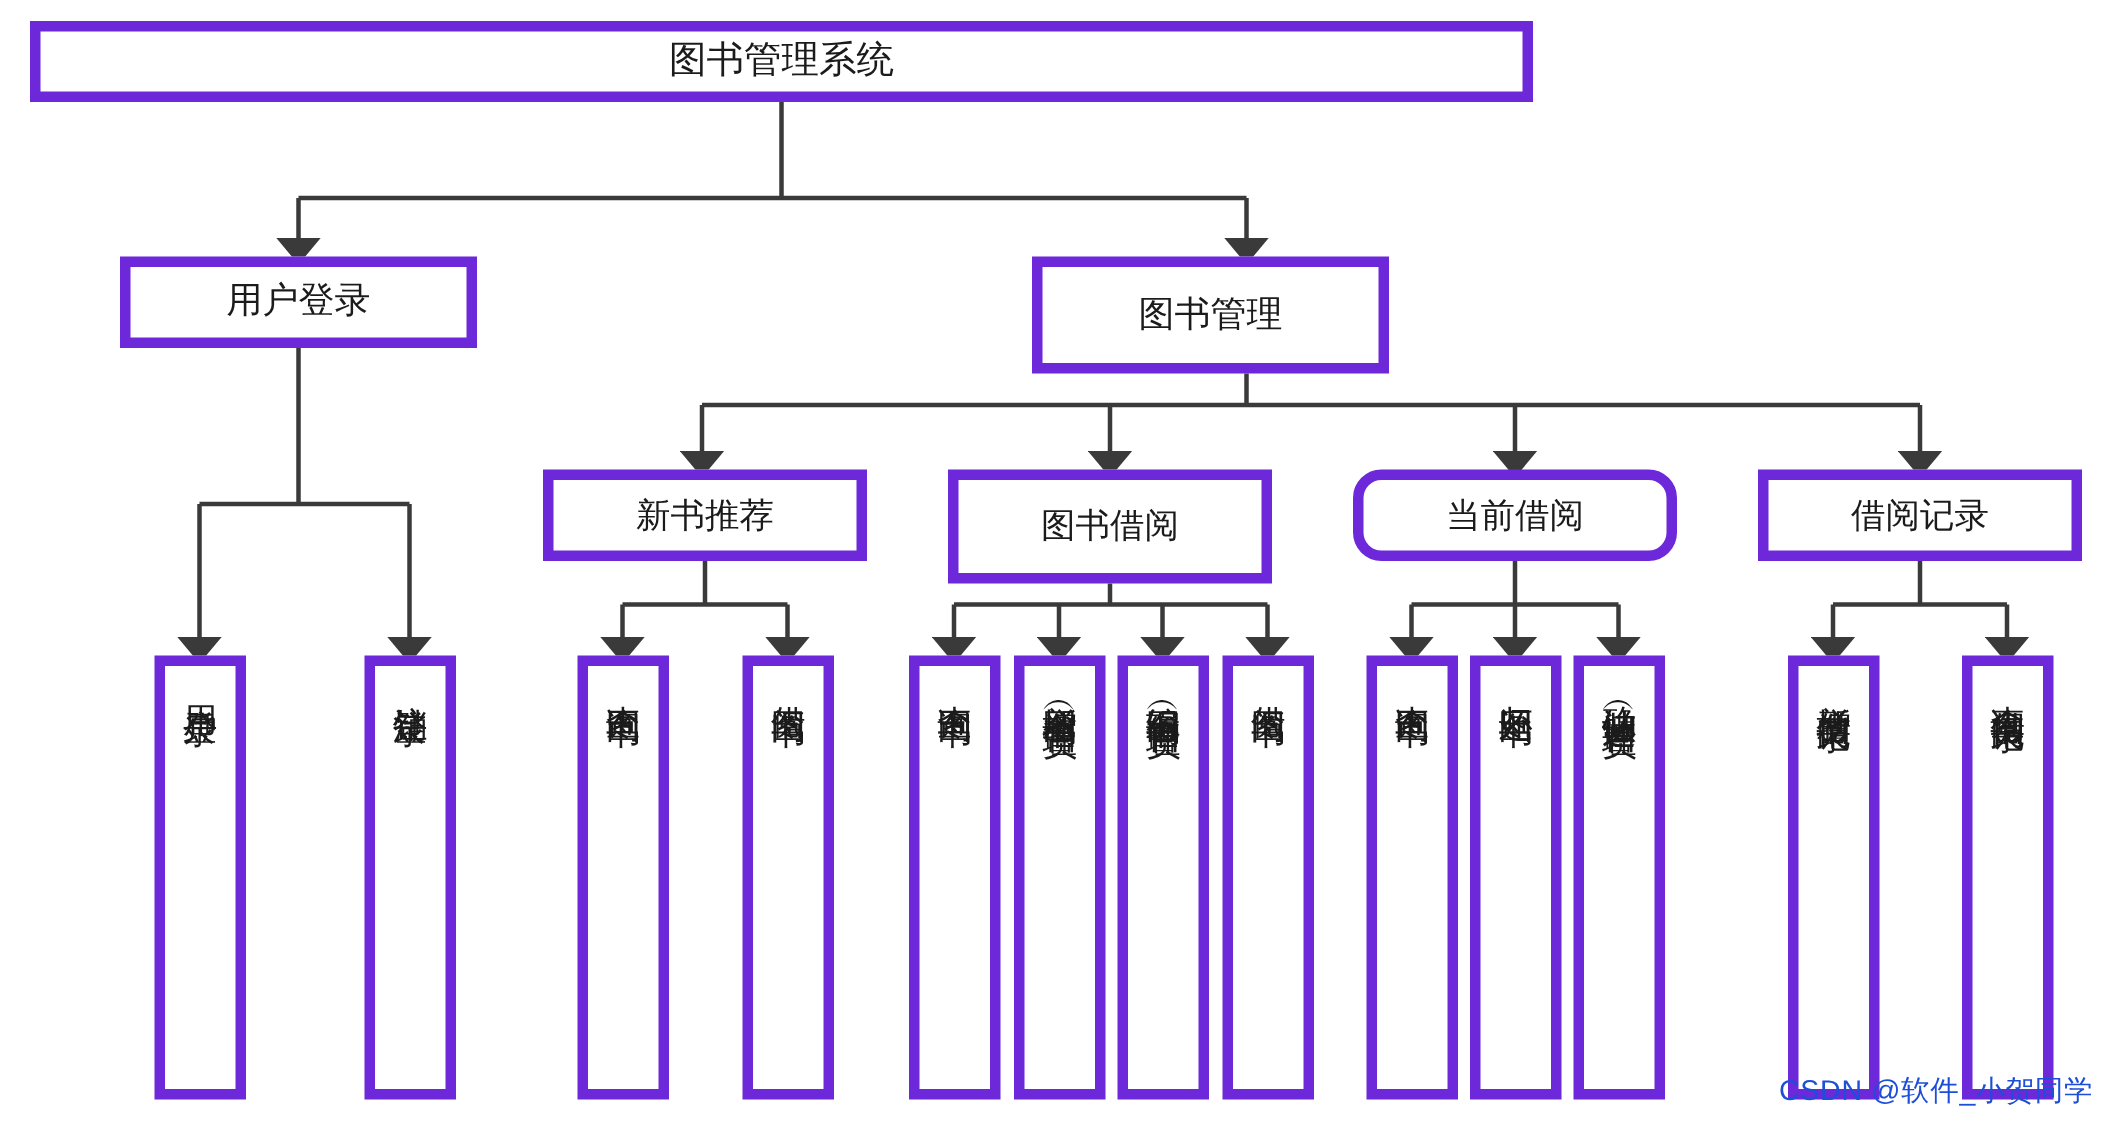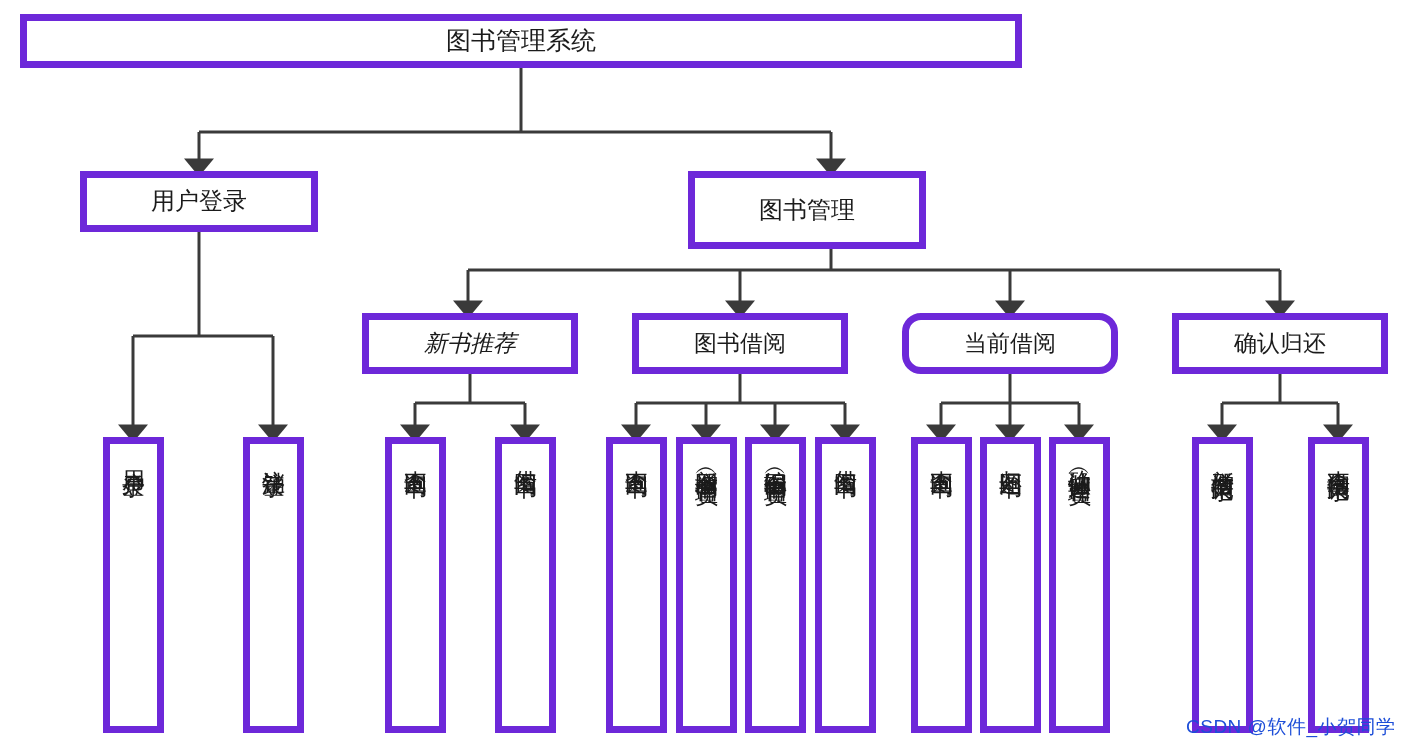--- a/index.html
+++ b/index.html
@@ -128,31 +128,31 @@
     <span class="lbl">图书管理系统</span>
   </div>
 
   <div class="node lvl2" style="left:80px; top:171px; width:238px; height:61px;">
     <span class="lbl">用户登录</span>
   </div>
   <div class="node lvl2" style="left:688px; top:171px; width:238px; height:78px;">
     <span class="lbl">图书管理</span>
   </div>
 
-  <div class="node lvl3" style="left:362px; top:313px; width:216px; height:61px;font-style:italic;">
+  <div class="node lvl3" style="left:362px; top:313px; width:216px; height:61px;">
     <span class="lbl">新书推荐</span>
   </div>
-  <div class="node lvl3" style="left:632px; top:313px; width:216px; height:61px;">
+  <div class="node lvl3" style="left:632px; top:313px; width:216px; height:76px;">
     <span class="lbl">图书借阅</span>
   </div>
   <div class="node lvl3" style="left:902px; top:313px; width:216px; height:61px;border-radius:19px;">
     <span class="lbl">当前借阅</span>
   </div>
   <div class="node lvl3" style="left:1172px; top:313px; width:216px; height:61px;">
-    <span class="lbl">确认归还</span>
+    <span class="lbl">借阅记录</span>
   </div>
 
   <div class="node leaf" style="left:103px; top:437px; width:61px; height:296px;">
     <span class="lbl">用户登录</span>
   </div>
   <div class="node leaf" style="left:243px; top:437px; width:61px; height:296px;">
     <span class="lbl">注销登录</span>
   </div>
 
   <div class="node leaf" style="left:385px; top:437px; width:61px; height:296px;">

